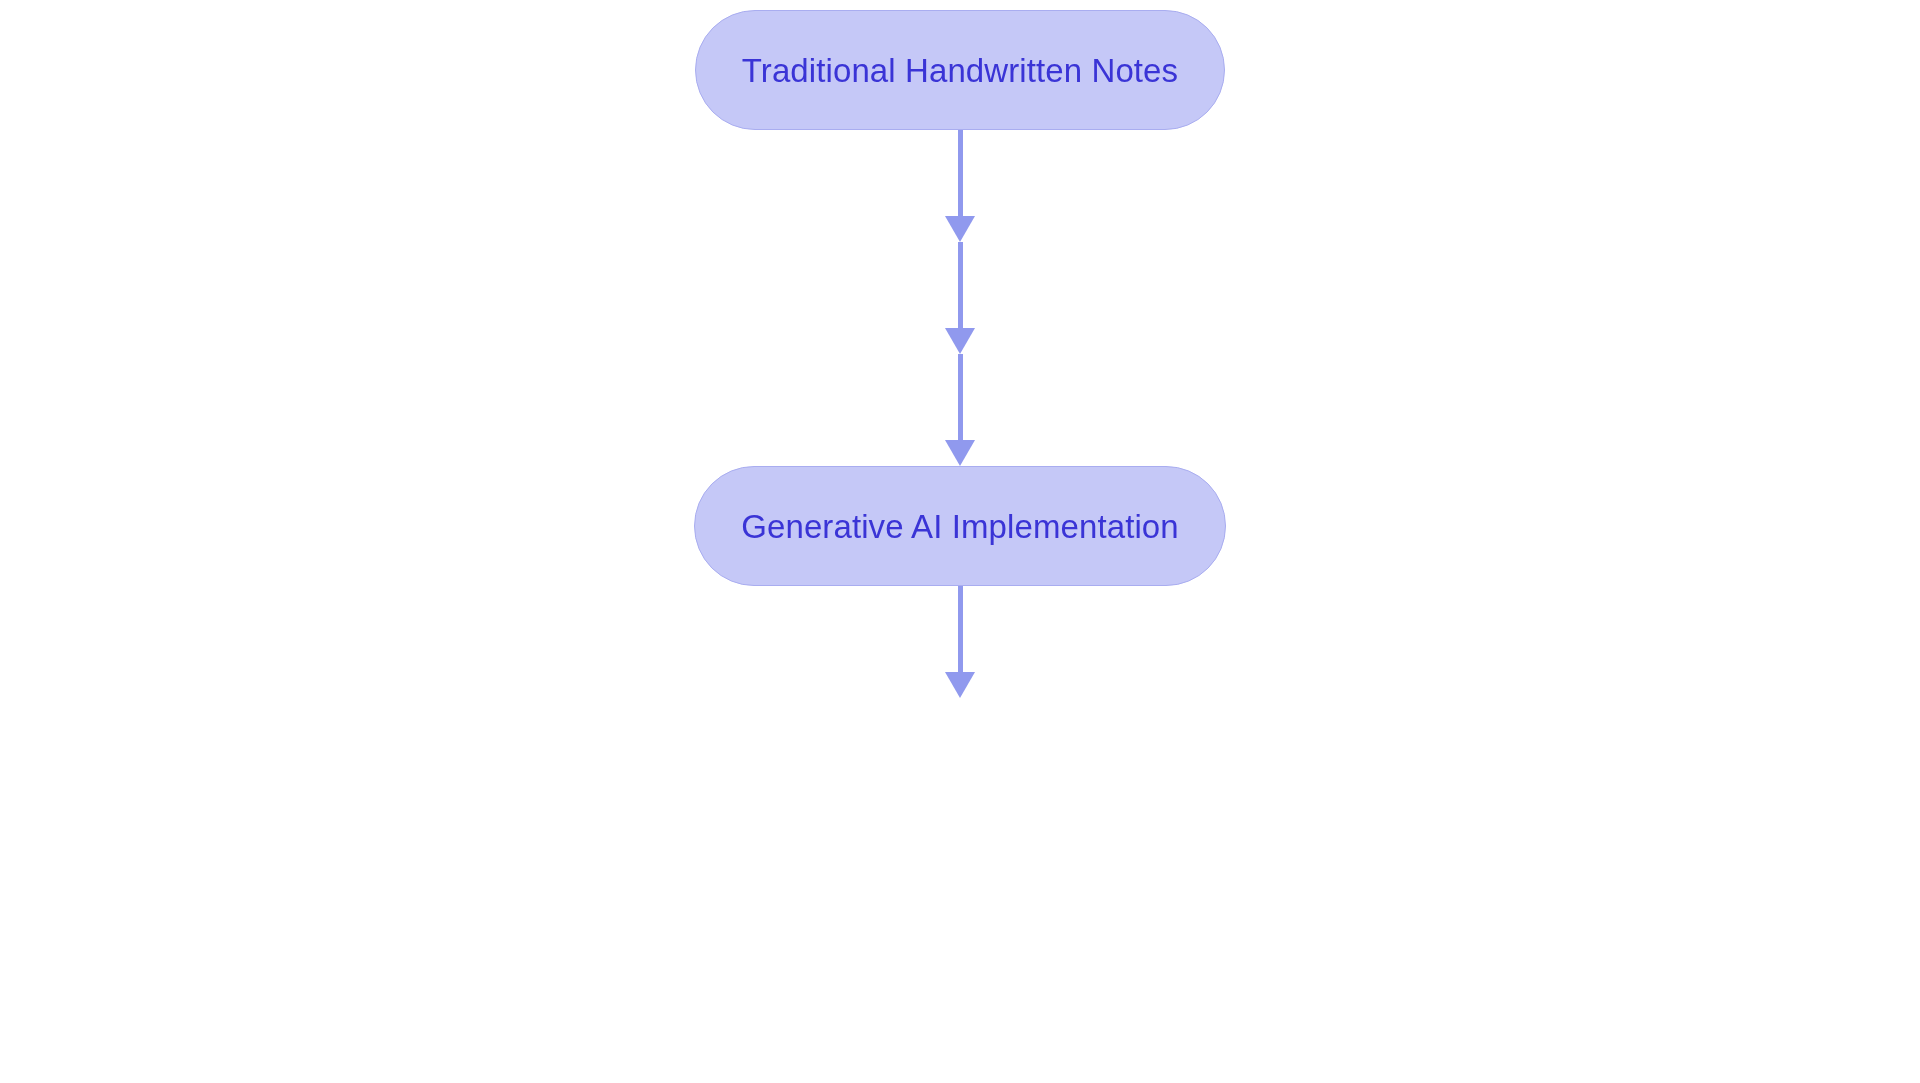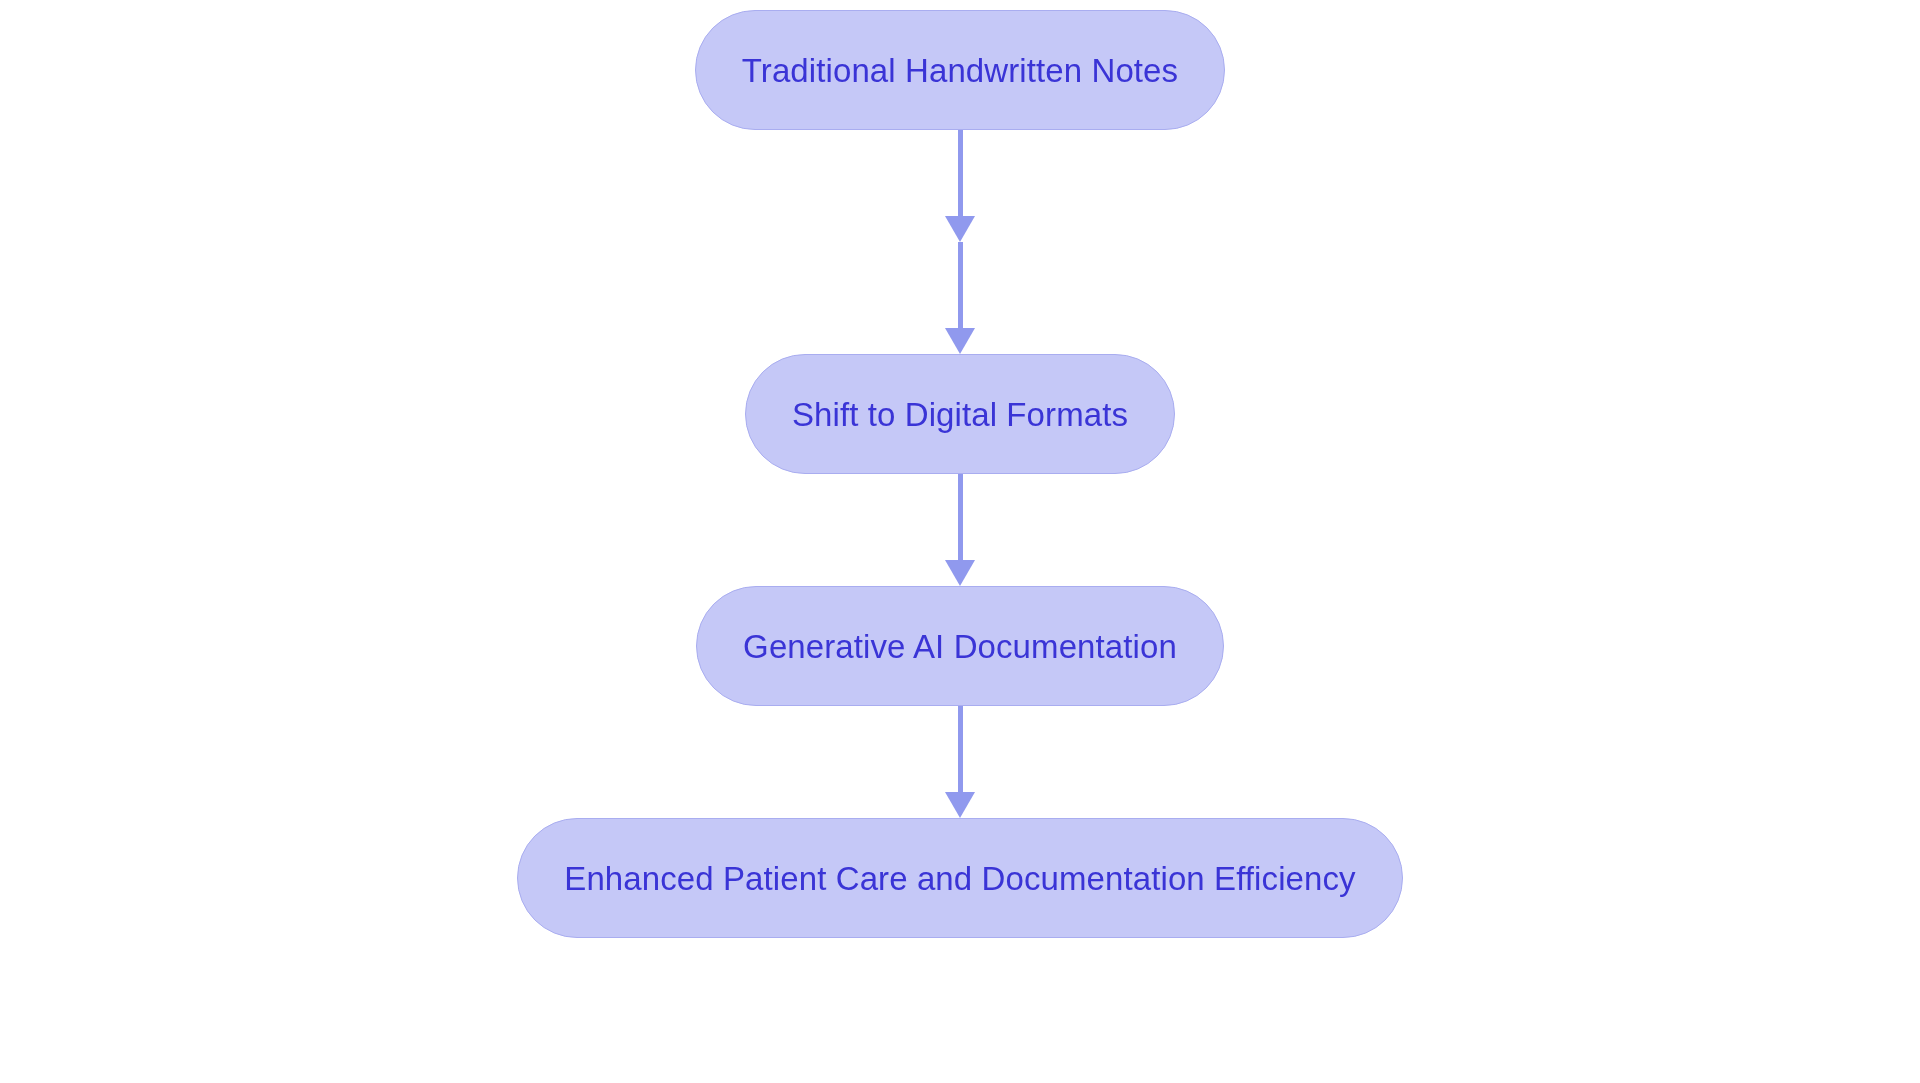--- a/index.html
+++ b/index.html
@@ -97,36 +97,30 @@
       <div class="conn-line"></div>
       <div class="conn-head"></div>
     </div>
 
 
     <div class="flow-connector">
       <div class="conn-line"></div>
       <div class="conn-head"></div>
     </div>
 
+
+    <div class="flow-connector">
+      <div class="conn-line"></div>
+      <div class="conn-head"></div>
+    </div>
+
     <div class="flow-node">
-      <span class="node-label">Shift to Digital Formats</span>
+      <span class="node-label">Generative AI Implementation</span>
     </div>
 
     <div class="flow-connector">
       <div class="conn-line"></div>
       <div class="conn-head"></div>
     </div>
 
-    <div class="flow-node">
-      <span class="node-label">Generative AI Documentation</span>
-    </div>
-
-    <div class="flow-connector">
-      <div class="conn-line"></div>
-      <div class="conn-head"></div>
-    </div>
-
-    <div class="flow-node">
-      <span class="node-label">Enhanced Patient Care and Documentation Efficiency</span>
-    </div>
 
   </div>
 </div>
 
 </body></html>

